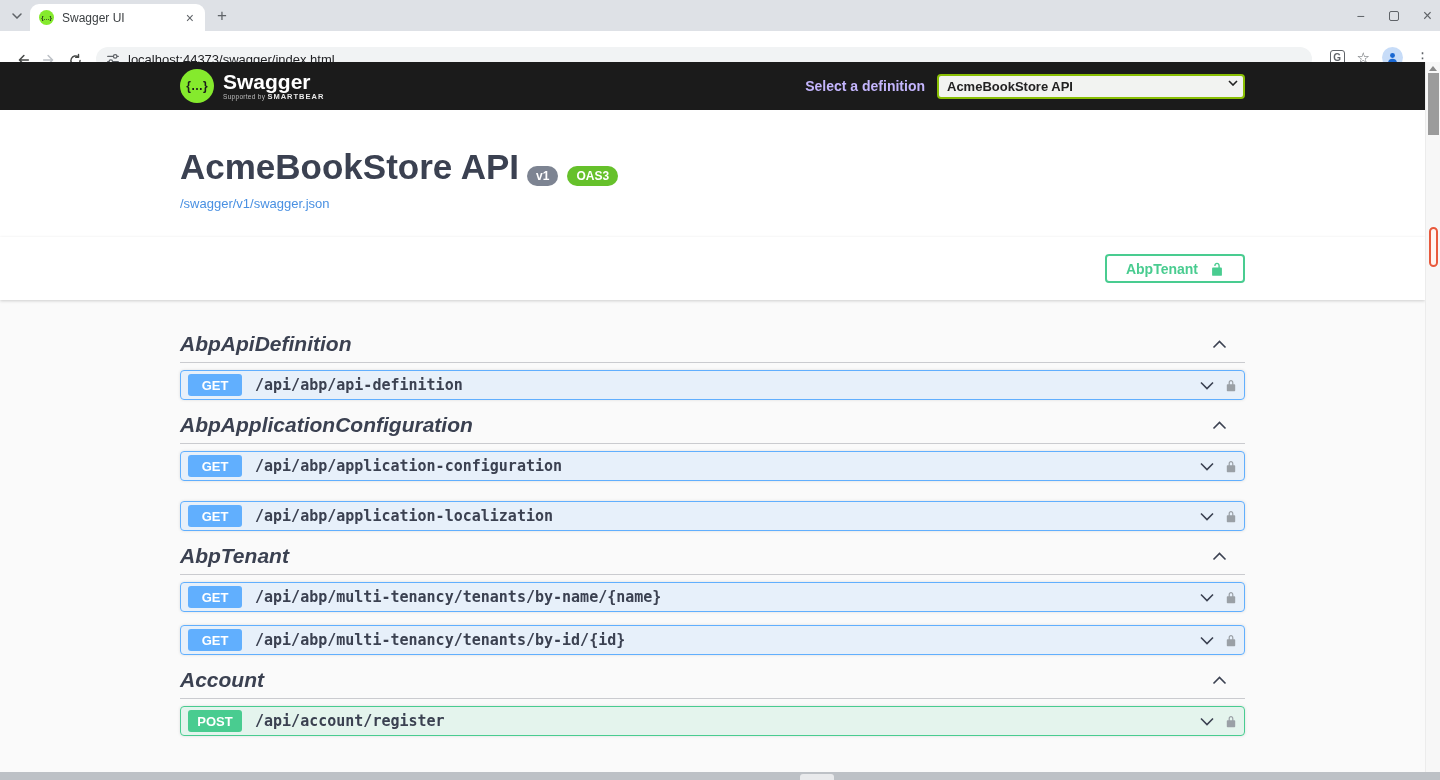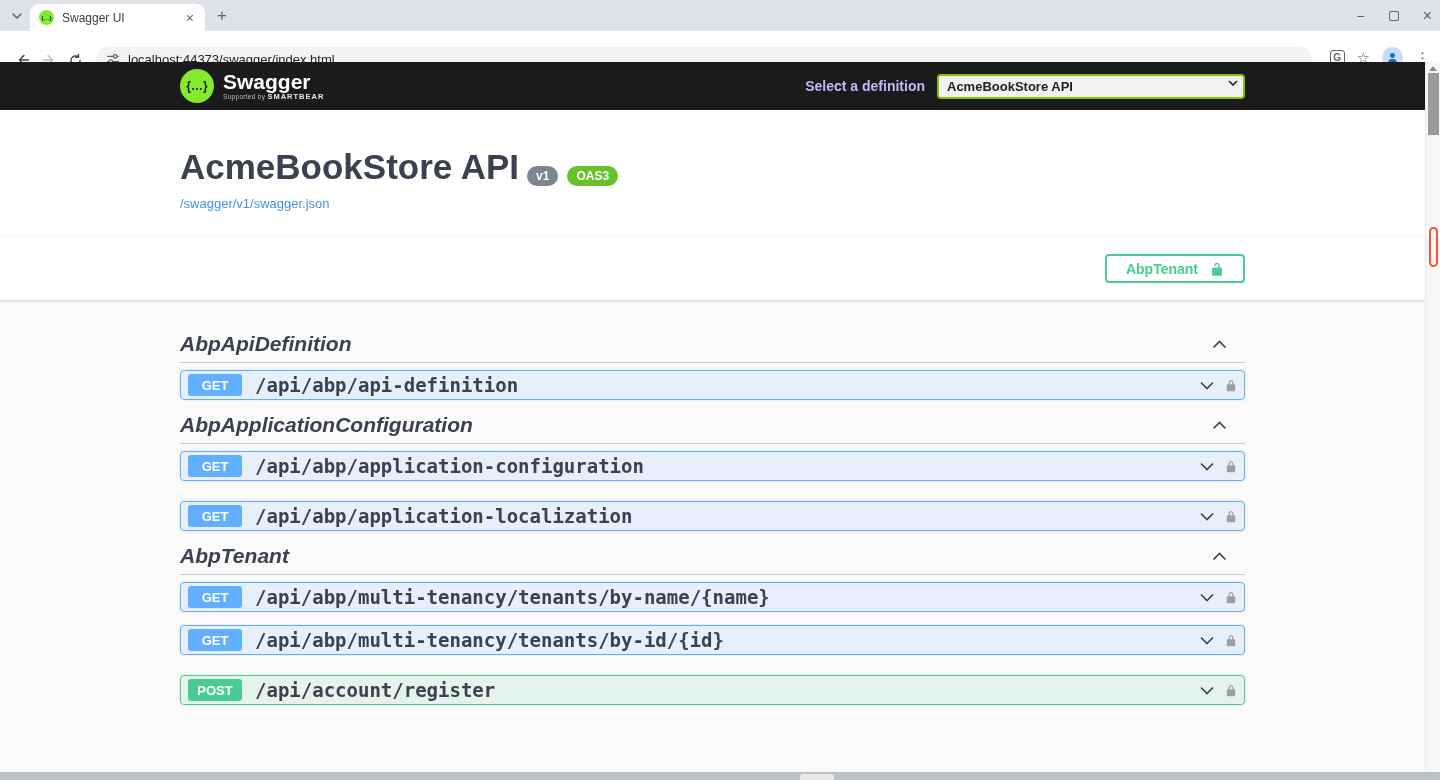--- a/index.html
+++ b/index.html
@@ -106,21 +106,21 @@
   .opblock.get  { border-color:var(--c-get,#61affe);
     background:rgba(97,175,254,.12); }
   .opblock.post { border-color:var(--c-post,#49cc90);
     background:rgba(73,204,144,.12); }
   .opblock-method { min-width:54px; height:22px; margin-left:7px; border-radius:3px;
     color:#fff; font-weight:bold; font-size:13px; display:flex; align-items:center;
     justify-content:center; }
   .opblock.get  .opblock-method { background:var(--c-get,#61affe); }
   .opblock.post .opblock-method { background:var(--c-post,#49cc90); }
   .opblock-path { margin-left:13px; flex:1;
-    font-family:"DejaVu Sans Mono", monospace; font-size:19px; font-weight:600;
+    font-family:"DejaVu Sans Mono", monospace; font-size:15px; font-weight:600;
     color:var(--c-heading,#3b4151); }
   .opblock-controls { display:flex; align-items:center; gap:11px;
     margin-right:7px; }
 
   
   .scrollbar { position:absolute; top:62px; right:0; width:15px; height:718px;
     background:#f7f7f7; border-left:1px solid #ececec; }
   .scroll-arrow { height:13px; display:flex; align-items:center;
     justify-content:center; }
   .scroll-thumb { position:absolute; top:11px; left:2px; width:11px; height:62px;
@@ -376,20 +376,28 @@
         <svg width="12" height="13" viewBox="0 0 20 20">
                   <path fill="#9aa0a6" d="M15.8 8H14V5.6C14 2.7 12.1 1 10 1S6 2.7 6 5.6V8H4.2C3.5 8 3 8.5 3 9.2v9.2c0 .7.5 1.3 1.2 1.3h11.6c.7 0 1.2-.6 1.2-1.3V9.2c0-.7-.5-1.2-1.2-1.2zM12 8H8V5.6C8 4 8.9 3 10 3s2 1 2 2.6V8z"></path>
                 </svg>
       </span>
     </span>
   </div>
 </div>
   </div>
 
   <div>
+    <div class="opblock-tag">
+      <span class="section-title">Account</span>
+      <span>
+        <svg width="15" height="9" viewBox="0 0 15 9">
+              <path d="M1.5 7.5 L7.5 1.5 L13.5 7.5" fill="none" stroke="#3b4151" stroke-width="1.6"></path>
+            </svg>
+      </span>
+    </div>
     <div class="section-endpoints">
   <div class="opblock post">
     <span class="opblock-method">POST</span>
     <span class="opblock-path">/api/account/register</span>
     <span class="opblock-controls">
       <span>
         <svg width="14" height="9" viewBox="0 0 14 9">
                   <path d="M1 1.5 L7 7.5 L13 1.5" fill="none" stroke="#3b4151" stroke-width="1.6"></path>
                 </svg>
       </span>

